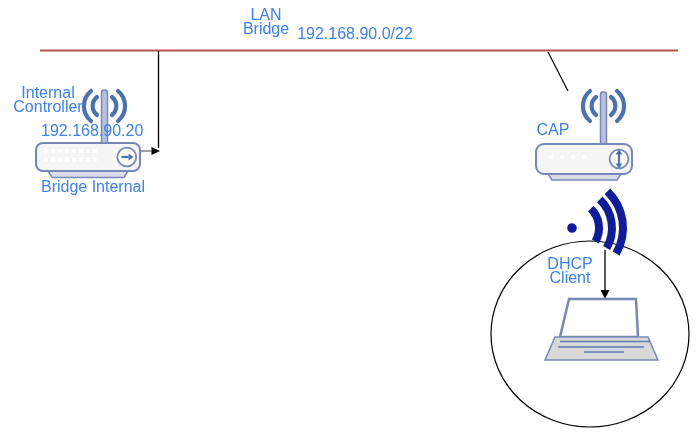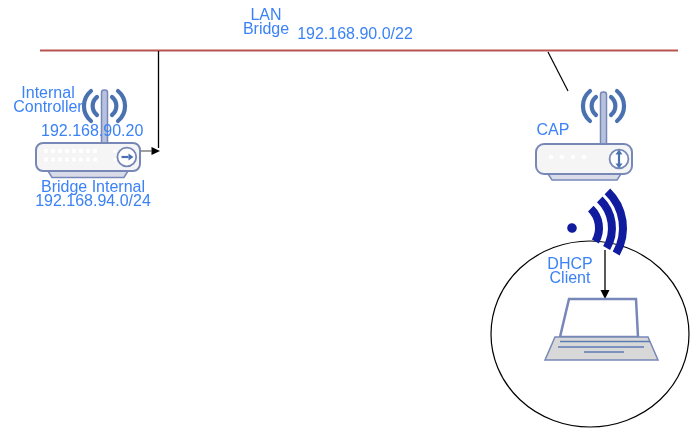--- a/index.html
+++ b/index.html
@@ -141,21 +141,20 @@
     <span>Internal</span>
     <span>Controller</span>
   </div>
 
   <div class="lbl" style="left:5px; top:124px; width:88px;margin-left:36px;">
     <span>192.168.90.20</span>
   </div>
 
   <div class="lbl" style="left:33px; top:180px; width:120px;">
     <span>Bridge Internal</span>
-    <span>192.168.94.0/24</span>
   </div>
 
   <div class="lbl" style="left:523px; top:112px; width:60px;margin-top:11px;">
     <span>CAP</span>
   </div>
 
 
   <div class="lbl" style="left:540px; top:257px; width:60px;">
     <span>DHCP</span>
     <span>Client</span>

